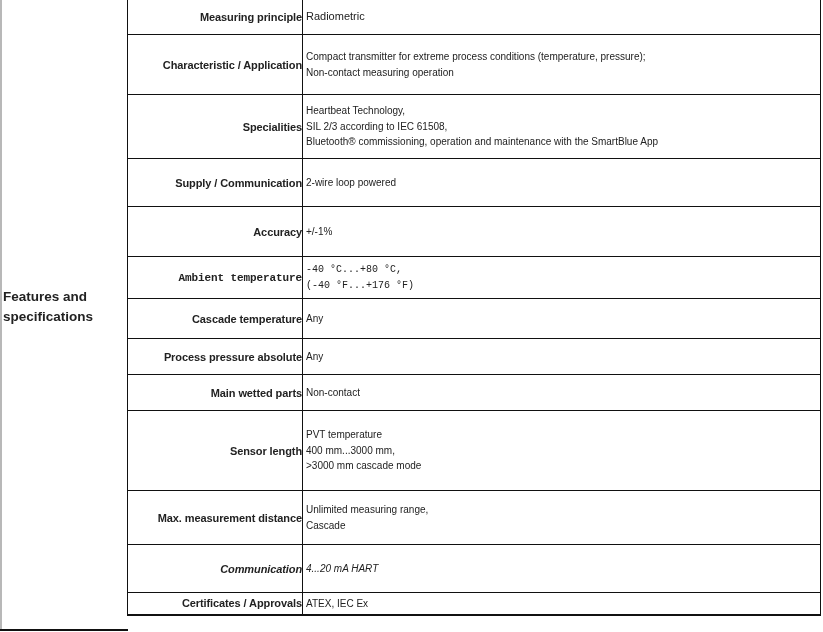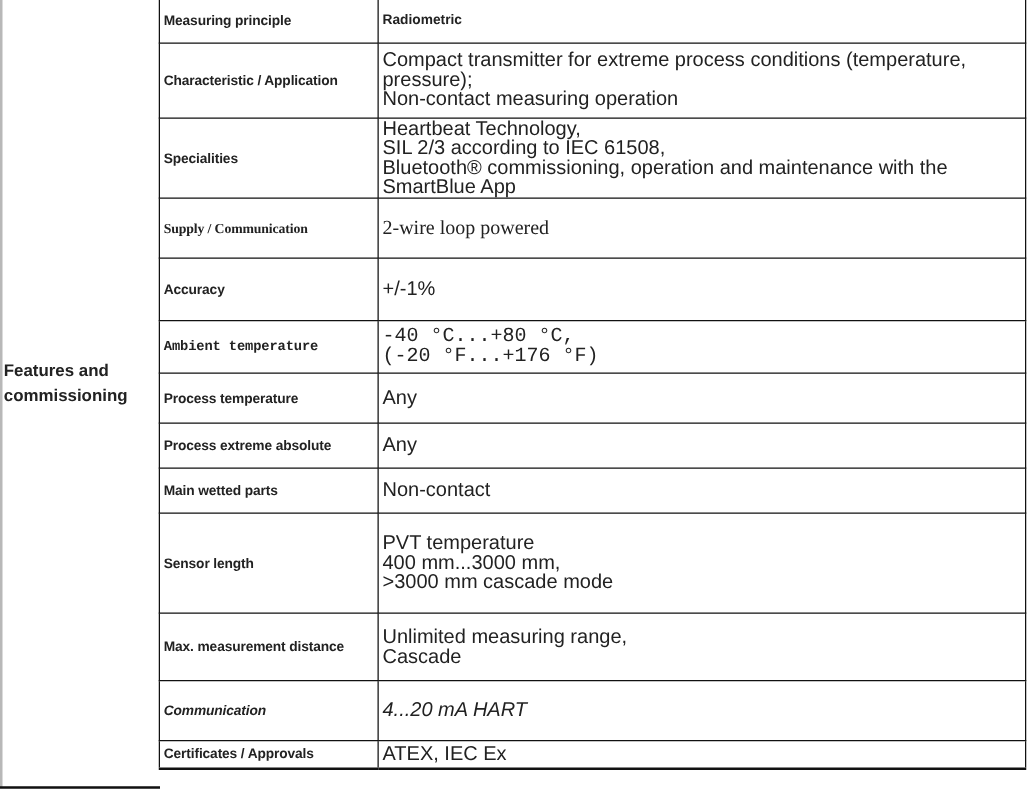--- a/index.html
+++ b/index.html
@@ -1,83 +1,83 @@
 <!DOCTYPE html>
 <html><head>
 <meta charset="utf-8">
 <style>
   html, body { margin: 0; padding: 0; background: #ffffff; }
   body { width: 823px; height: 632px; position: relative; overflow: hidden; font-family: "Liberation Sans", sans-serif; color: #222; }
   .frame { position: absolute; left: 0; top: -2px; width: 821px; height: 632px; border-left: 2px solid #b8b8b8; box-sizing: border-box; }
   table { position: absolute; left: 1px; top: -2px; border-collapse: collapse; table-layout: fixed; width: 820px; }
   td { padding: 0 0 0 3px; vertical-align: middle; }
   td.section { width: 124px; border: none; font-weight: bold; font-size: 13.5px; line-height: 20px; color: #222; padding-left: 2px; }
-  td.label { width: 171px; border: 1.5px solid #111; font-weight: bold; font-size: 11px; color: #222; letter-spacing: -0.1px; }
-  td.value { border: 1.5px solid #111; font-size: 16px; line-height: 15.5px; color: #222; }
-  td.value.small { font-size: 11px; font-weight: bold; }
+  td.label { width: 171px; border: 1.5px solid #111; font-weight: bold; font-size: 11px; color: #222; letter-spacing: -0.1px; text-align: right; }
+  td.value { border: 1.5px solid #111; font-size: 10px; line-height: 15.5px; color: #222; }
+  td.value.small { font-size: 11px; }
   tr.last td.label, tr.last td.value { border-bottom: 2px solid #111; }
   .bottom-line { position: absolute; left: 0; top: 629px; width: 128px; height: 2px; background: #111; }
   .line { display: block; }
 </style>
 </head>
 <body>
 
 <div class="frame"></div>
 
 <table>
   <tbody id="spec-body">
       <tr style="height: 36px;">
-        <td class="section" rowspan="13">Features and commissioning</td>
+        <td class="section" rowspan="13">Features and specifications</td>
         <td class="label">Measuring principle</td>
         <td class="value small">
           <span class="line">Radiometric</span>
         </td>
       </tr>
       <tr style="height: 60px;">
         <td class="label">Characteristic / Application</td>
         <td class="value">
           <span class="line">Compact transmitter for extreme process conditions (temperature, pressure);</span>
           <span class="line">Non-contact measuring operation</span>
         </td>
       </tr>
       <tr style="height: 64px;">
         <td class="label">Specialities</td>
         <td class="value">
           <span class="line">Heartbeat Technology,</span>
           <span class="line">SIL 2/3 according to IEC 61508,</span>
           <span class="line">Bluetooth® commissioning, operation and maintenance with the SmartBlue App</span>
         </td>
       </tr>
-      <tr style="height: 48px; font-family: Liberation Serif, serif;">
+      <tr style="height: 48px;">
         <td class="label">Supply / Communication</td>
         <td class="value">
           <span class="line">2-wire loop powered</span>
         </td>
       </tr>
       <tr style="height: 50px;">
         <td class="label">Accuracy</td>
         <td class="value">
           <span class="line">+/-1%</span>
         </td>
       </tr>
       <tr style="height: 42px; font-family: Liberation Mono, monospace;">
         <td class="label">Ambient temperature</td>
         <td class="value">
           <span class="line">-40 °C...+80 °C,</span>
-          <span class="line">(-20 °F...+176 °F)</span>
+          <span class="line">(-40 °F...+176 °F)</span>
         </td>
       </tr>
       <tr style="height: 40px;">
-        <td class="label">Process temperature</td>
+        <td class="label">Cascade temperature</td>
         <td class="value">
           <span class="line">Any</span>
         </td>
       </tr>
       <tr style="height: 36px;">
-        <td class="label">Process extreme absolute</td>
+        <td class="label">Process pressure absolute</td>
         <td class="value">
           <span class="line">Any</span>
         </td>
       </tr>
       <tr style="height: 36px; margin-top: 40px;">
         <td class="label">Main wetted parts</td>
         <td class="value">
           <span class="line">Non-contact</span>
         </td>
       </tr>

